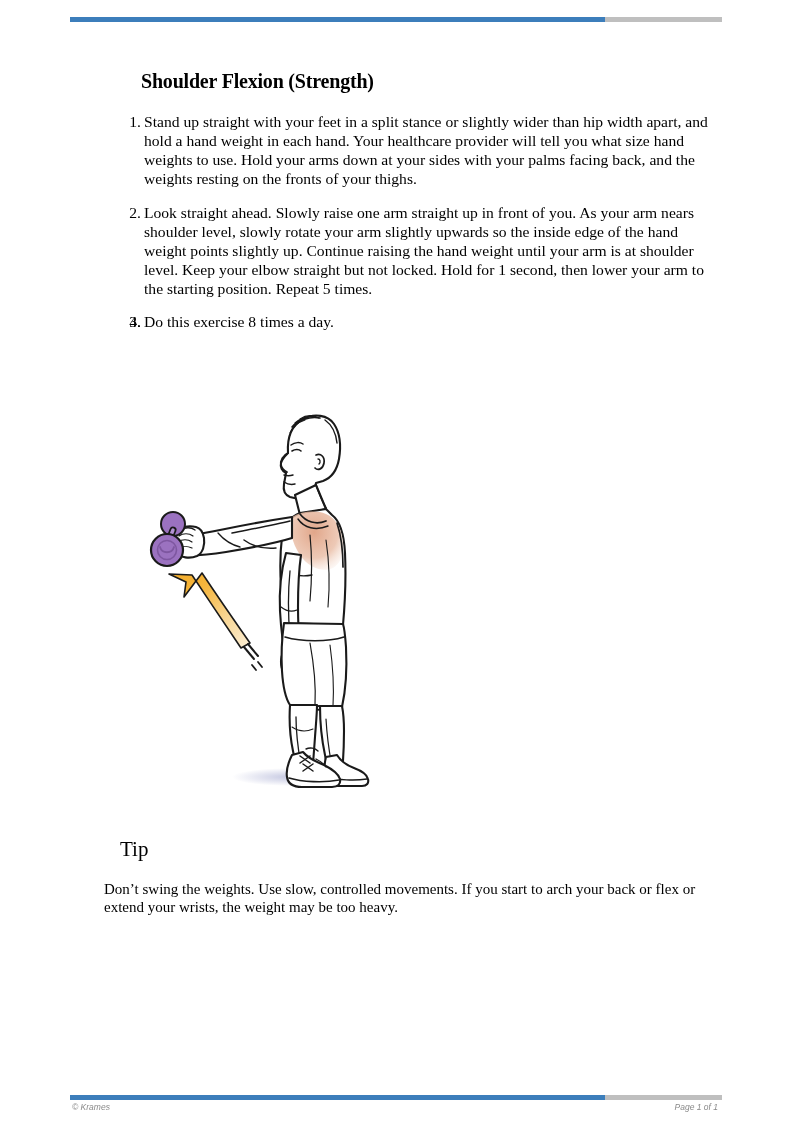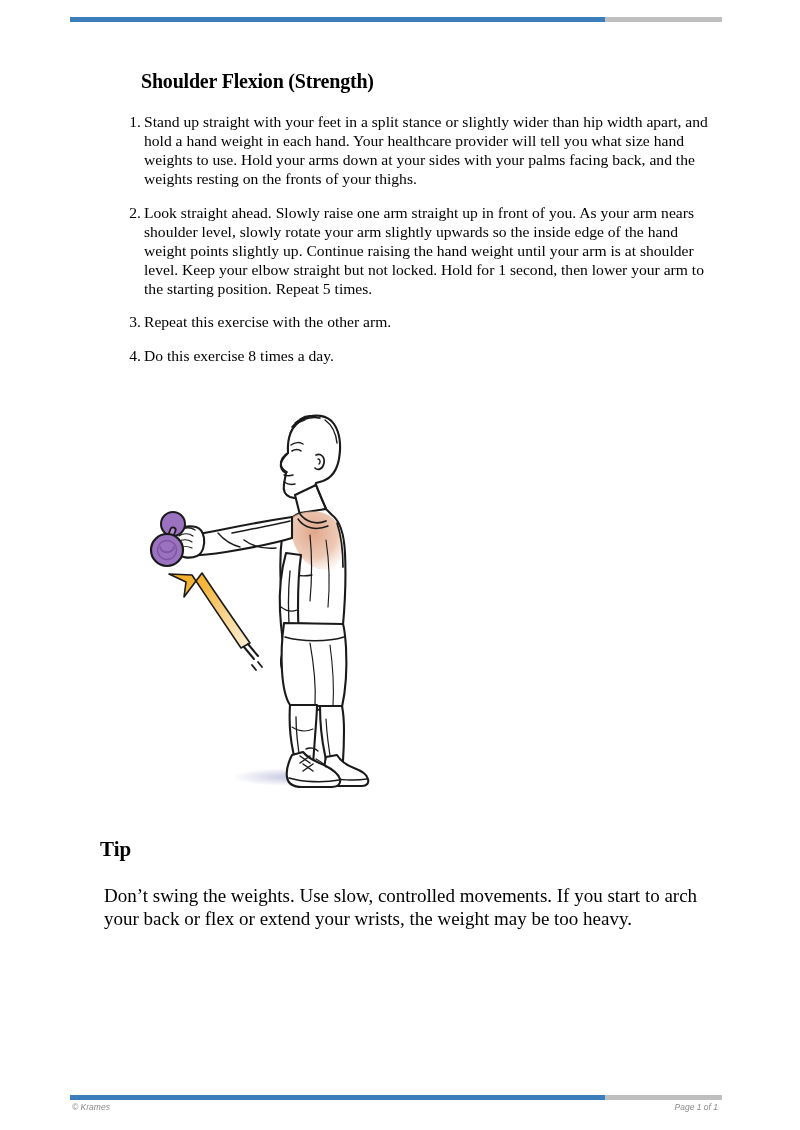--- a/index.html
+++ b/index.html
@@ -84,31 +84,31 @@
     left: 140px;
     top: 375px;
     width: 250px;
     height: 420px;
   }
   .figure svg { display: block; width: 100%; height: 100%; }
 
   
   .tip-heading {
     position: absolute;
-    left: 100px;
+    left: 120px;
     top: 820px;
     font-size: 21px;
-    font-weight: bold;
+    font-weight: normal;
   }
   .tip-body {
     position: absolute;
     left: 104px;
     top: 865px;
     width: 594px;
-    font-size: 19px;
+    font-size: 15px;
     line-height: 1.225;
   }
 
   
   .footer-left, .footer-right {
     position: absolute;
     top: 1102px;
     font-family: "Liberation Sans", sans-serif;
     font-style: italic;
     font-size: 8.5px;
@@ -133,21 +133,20 @@
     <li>
       <span class="num">1.</span>
       <span>Stand up straight with your feet in a split stance or slightly wider than hip width apart, and hold a hand weight in each hand. Your healthcare provider will tell you what size hand weights to use. Hold your arms down at your sides with your palms facing back, and the weights resting on the fronts of your thighs.</span>
     </li>
     <li>
       <span class="num">2.</span>
       <span>Look straight ahead. Slowly raise one arm straight up in front of you. As your arm nears shoulder level, slowly rotate your arm slightly upwards so the inside edge of the hand weight points slightly up. Continue raising the hand weight until your arm is at shoulder level. Keep your elbow straight but not locked. Hold for 1 second, then lower your arm to the starting position. Repeat 5 times.</span>
     </li>
     <li>
       <span class="num">3.</span>
-      <span>Repeat this exercise with the other arm.</span>
     </li>
     <li>
       <span class="num">4.</span>
       <span>Do this exercise 8 times a day.</span>
     </li>
   </ol>
 
   <div class="figure">
     <svg viewBox="0 0 250 420" xmlns="http://www.w3.org/2000/svg">
       <defs>

